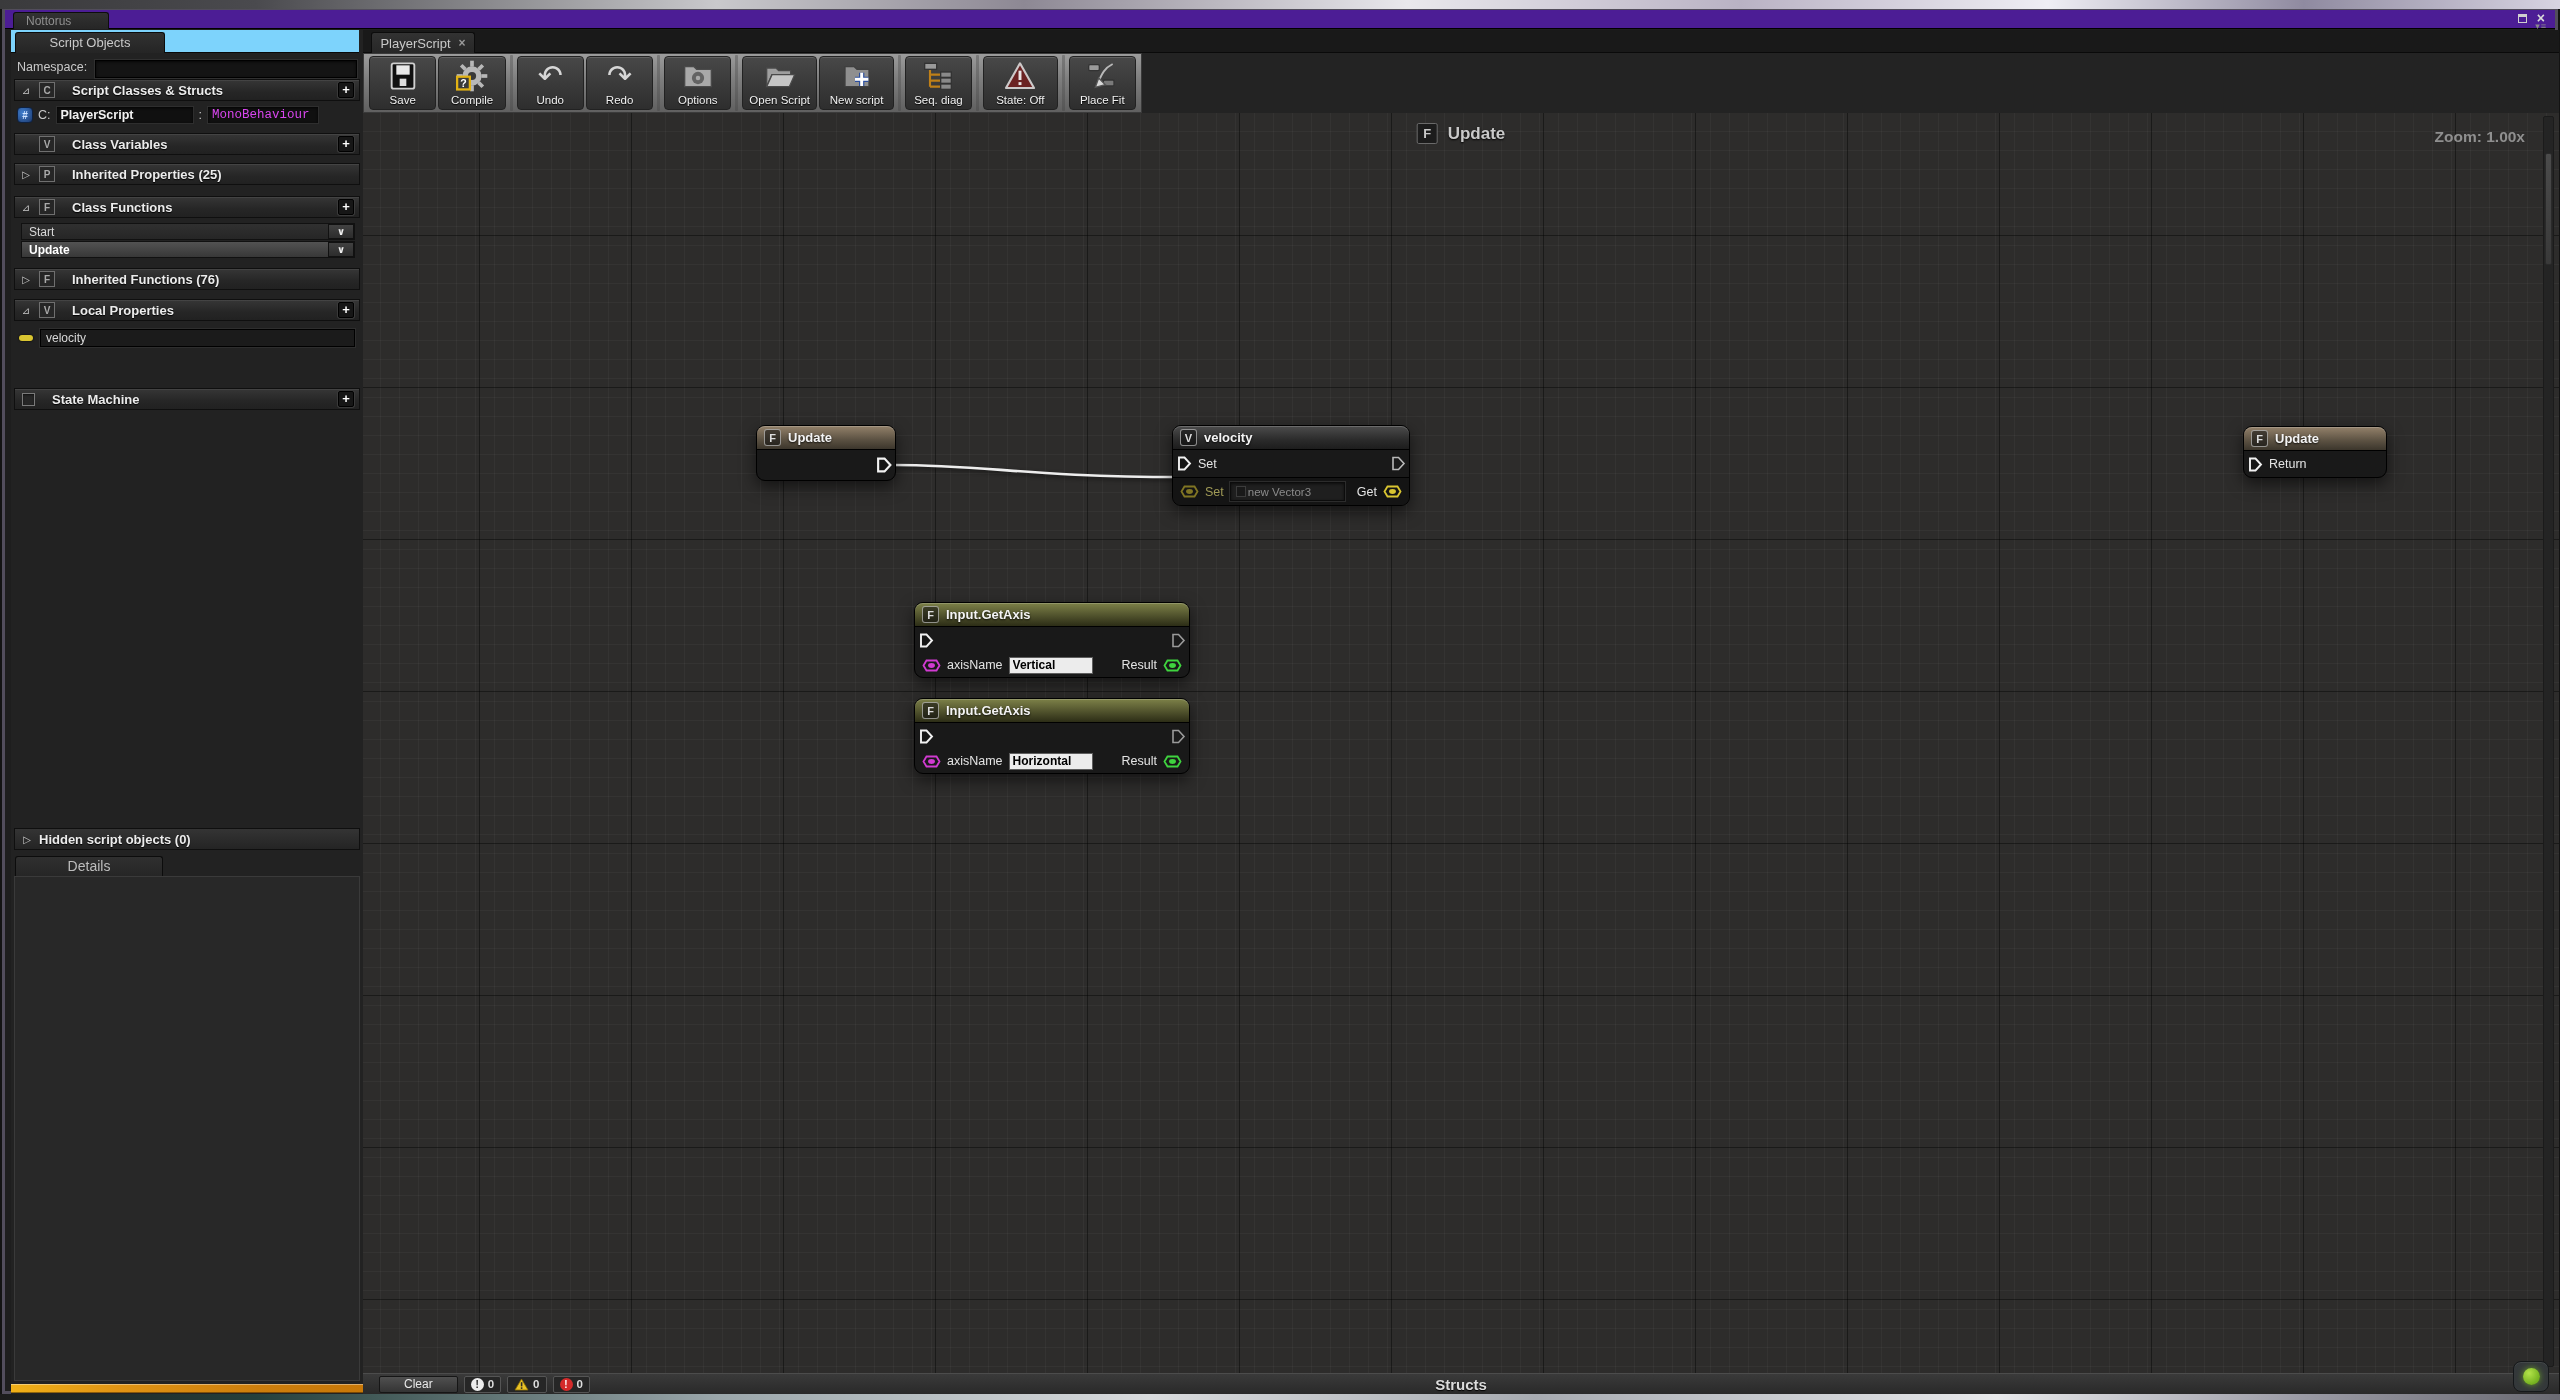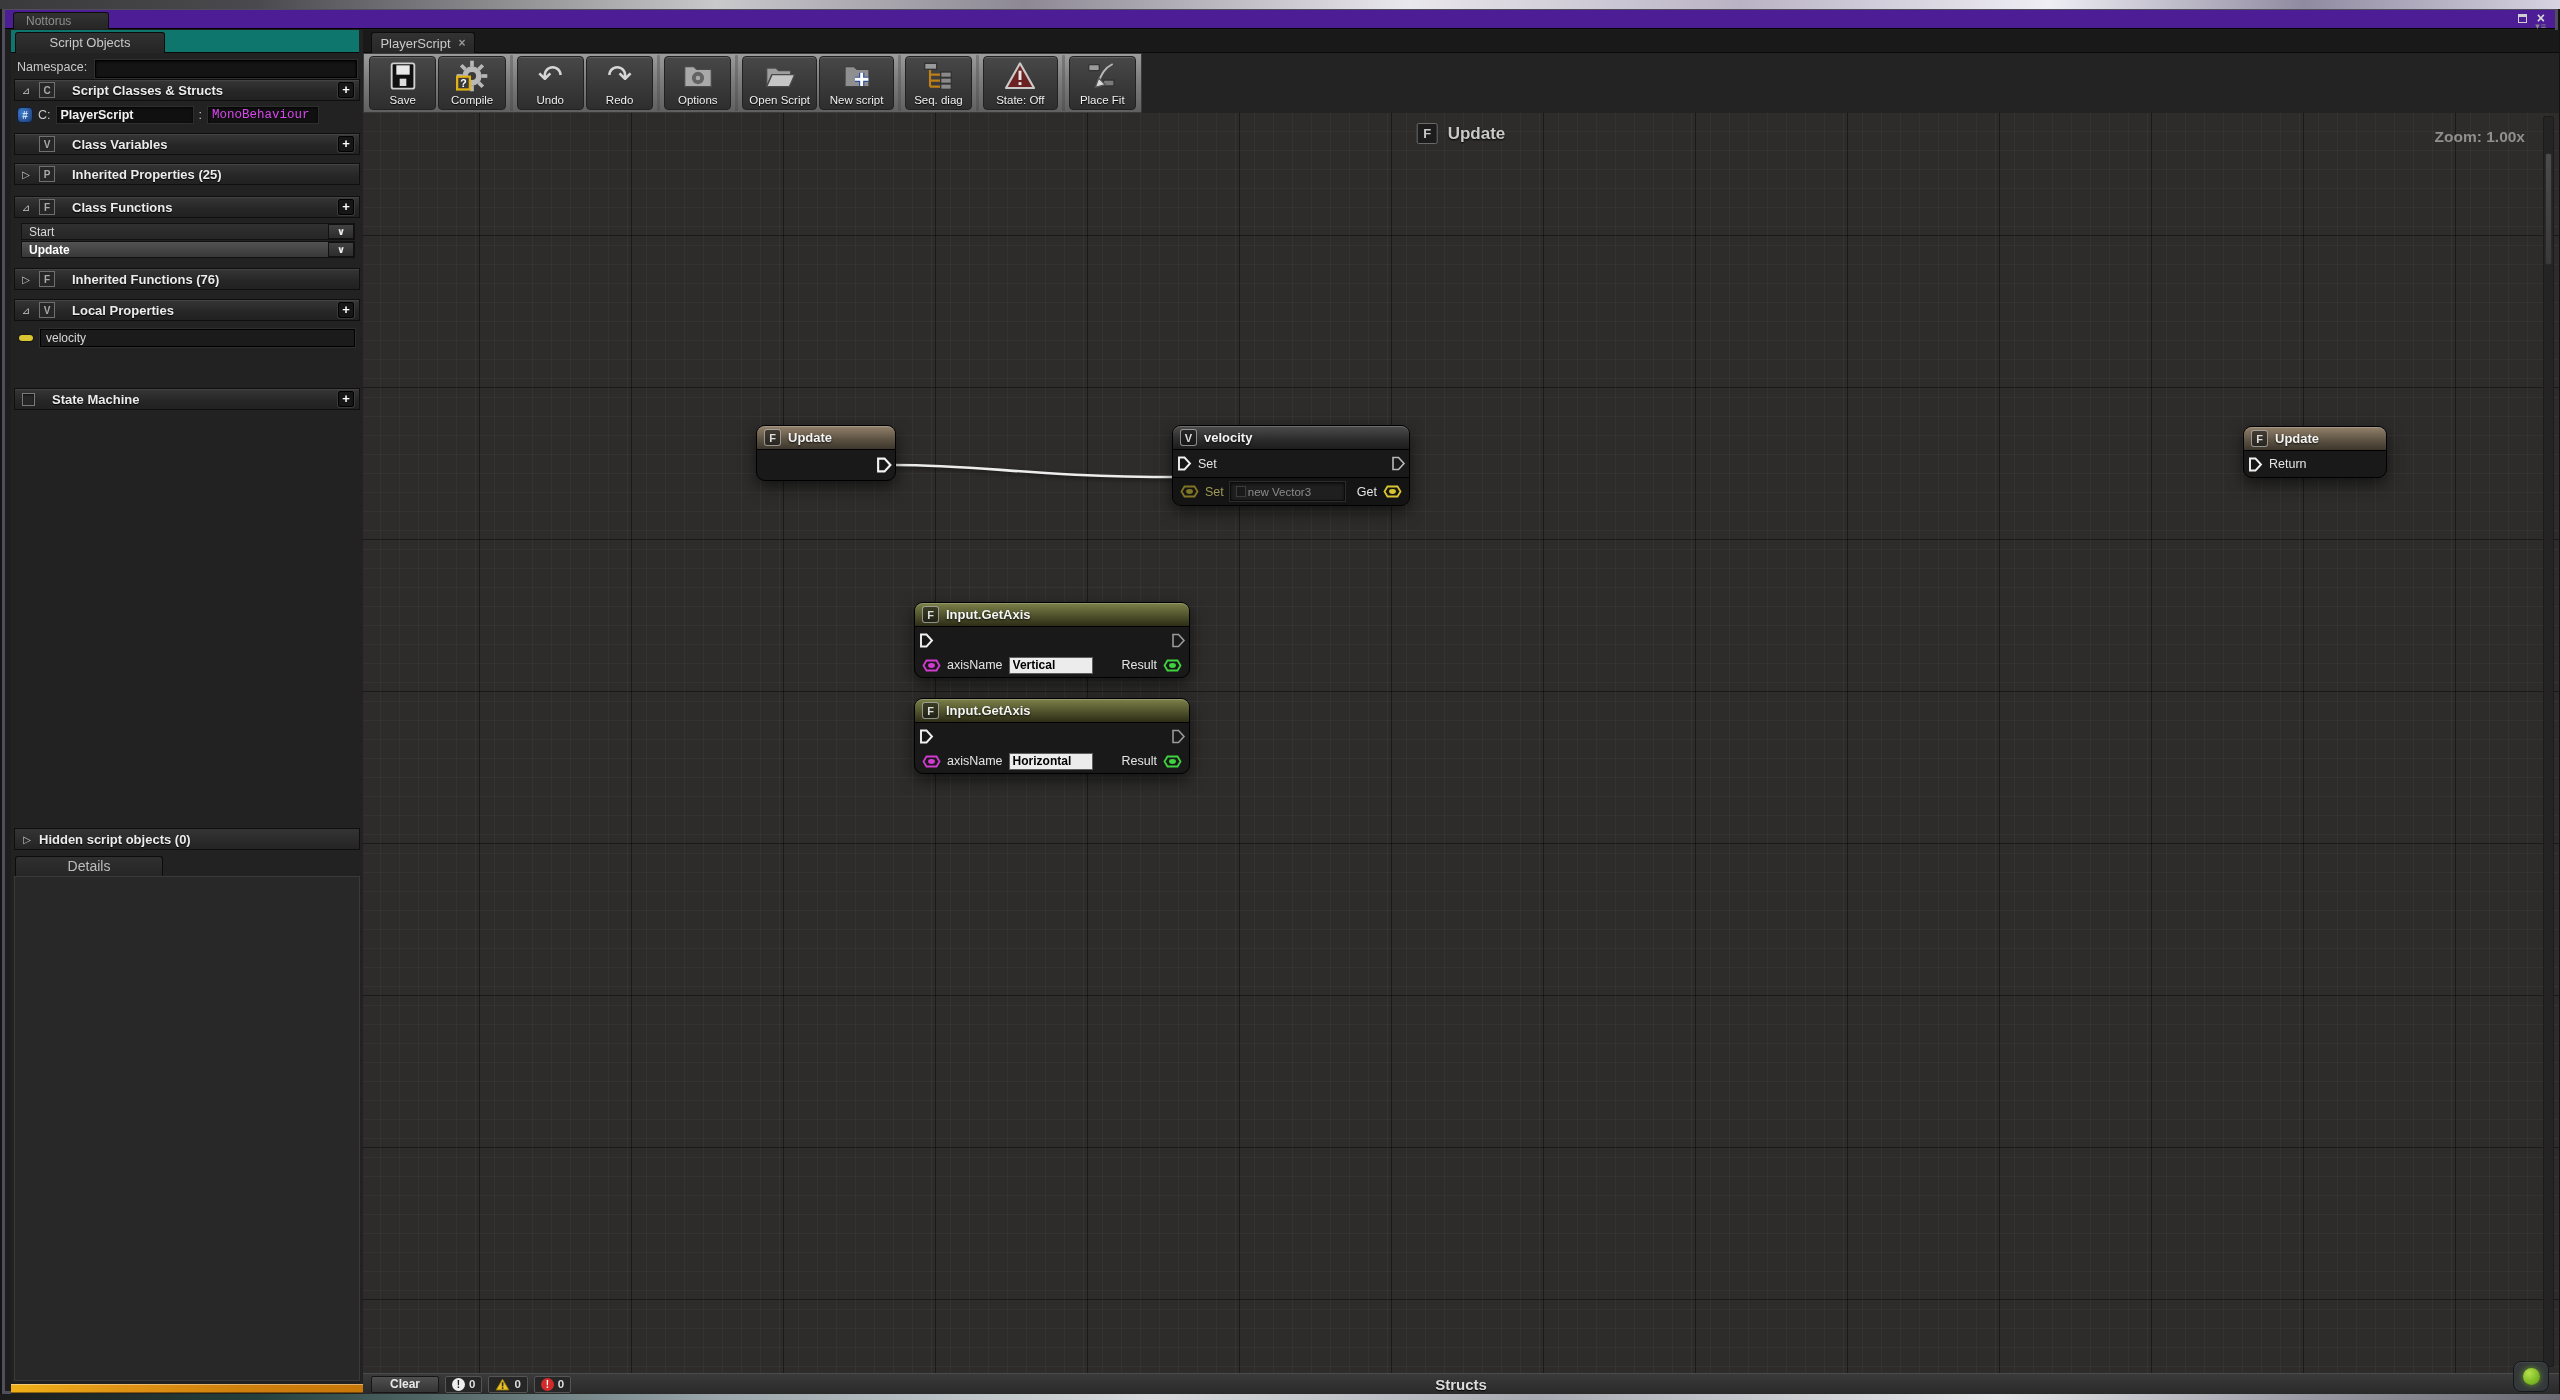--- a/index.html
+++ b/index.html
@@ -21,21 +21,21 @@
   .title-tab { position:absolute; left:8px; top:2px; width:96px; height:17px;
     background:linear-gradient(#323232,#262626); border:1px solid #0d0d0d; border-bottom:none;
     border-radius:3px 3px 0 0; color:#8f8f8f; font-size:12px; line-height:16px; padding-left:12px; }
   .win-controls { position:absolute; right:10px; top:2px; display:flex; gap:10px; align-items:center; }
   .max-ic { width:9px; height:9px; border:1.5px solid #cfcfcf; border-top:3px solid #cfcfcf; display:inline-block; }
   .close-ic { color:#d9d9d9; font-size:14px; line-height:12px; font-weight:bold; }
   .menu-ic { position:absolute; right:8px; top:11px; color:#8a8a8a; font-size:9px; letter-spacing:1px; }
 
   
   .sidebar { position:absolute; left:6px; top:20px; width:352px; height:1364px; background:#222; }
-  .side-tabrow { position:absolute; left:0; top:0; right:4px; height:23px; background:#0f766e; border-bottom:1px solid #0a0a0a; }
+  .side-tabrow { position:absolute; left:0; top:0; right:4px; height:23px; background:#7dd3fc; border-bottom:1px solid #0a0a0a; }
   .side-tab { position:absolute; left:4px; top:2px; width:150px; height:21px;
     background:linear-gradient(#313131,#252525); border:1px solid #0c0c0c; border-bottom:none;
     border-radius:3px 3px 0 0; color:#c9c9c9; font-size:13px; text-align:center; line-height:20px; }
   .ns-row { position:absolute; left:6px; top:30px; right:6px; height:20px; display:flex; gap:8px; }
   .ns-label { color:#c9c9c9; font-size:12.5px; }
   .ns-input { flex:1; height:18px; background:#141414; border:1px solid #000;
     box-shadow:inset 0 1px 3px rgba(0,0,0,.7), 0 0 0 1px #303030; color:#ddd; font-size:12px; padding:0 4px; }
 
   .sec { position:absolute; left:3px; right:3px; height:22px;
     background:linear-gradient(#363636,#262626 60%,#212121); border:1px solid #0f0f0f;
@@ -144,22 +144,22 @@
     box-shadow:0 0 0 1px #1a1a1a; color:#000; font-weight:bold; font-size:12px; padding:0 3px; font-family:inherit; }
   .vec-field { display:flex; align-items:center; gap:2px; background:#1f1f1f; border:1px solid #0c0c0c;
     box-shadow:inset 0 1px 3px rgba(0,0,0,.6), 0 0 0 1px #2c2c2c; height:19px; padding:0 5px; width:118px;
     color:#8b8b8b; font-size:11.5px; }
   .vec-box { width:10px; height:11px; background:#191919; border:1px solid #3c3c3c; flex:none; }
   .dim-gold { color:#a09a56; }
 
   
   .console-bar { position:absolute; left:0; top:1343px; width:2196px; height:21px;
     background:linear-gradient(#3a3a3a,#292929); border-top:1px solid #4c4c4c; display:flex; align-items:center; }
-  .clear-btn { margin-left:8px; height:17px; padding:0 18px; background:linear-gradient(#505050,#343434);
-    border:1px solid #161616; border-radius:2px; color:#e8e8e8; font-size:12px; font-weight:bold; line-height:15px; }
+  .clear-btn { margin-left:16px; height:17px; padding:0 24px; background:linear-gradient(#505050,#343434);
+    border:1px solid #161616; border-radius:2px; color:#e8e8e8; font-size:12px; font-weight:normal; line-height:15px; }
   .chip { margin-left:6px; height:17px; padding:0 6px; border:1px solid #555; background:#262626;
     display:flex; align-items:center; gap:4px; color:#ddd; font-size:11.5px; font-weight:bold; border-radius:2px; }
   .ci { width:13px; height:13px; border-radius:50%; font-size:10px; font-weight:bold; text-align:center; line-height:13px; flex:none; }
   .ci-info { background:#ededed; color:#1a1a1a; }
   .ci-err  { background:#d42a2a; color:#fff; }
   .console-title { position:absolute; left:50%; transform:translateX(-50%); color:#dcdcdc; font-size:15px; font-weight:bold; text-shadow:0 1px 1px #000; }
 
   .status-btn { position:absolute; right:10px; top:1331px; width:36px; height:31px; background:#34383a;
     border:1px solid #15181a; border-radius:8px; box-shadow:inset 0 1px 0 rgba(255,255,255,.08);
     display:flex; align-items:center; justify-content:center; z-index:5; }

